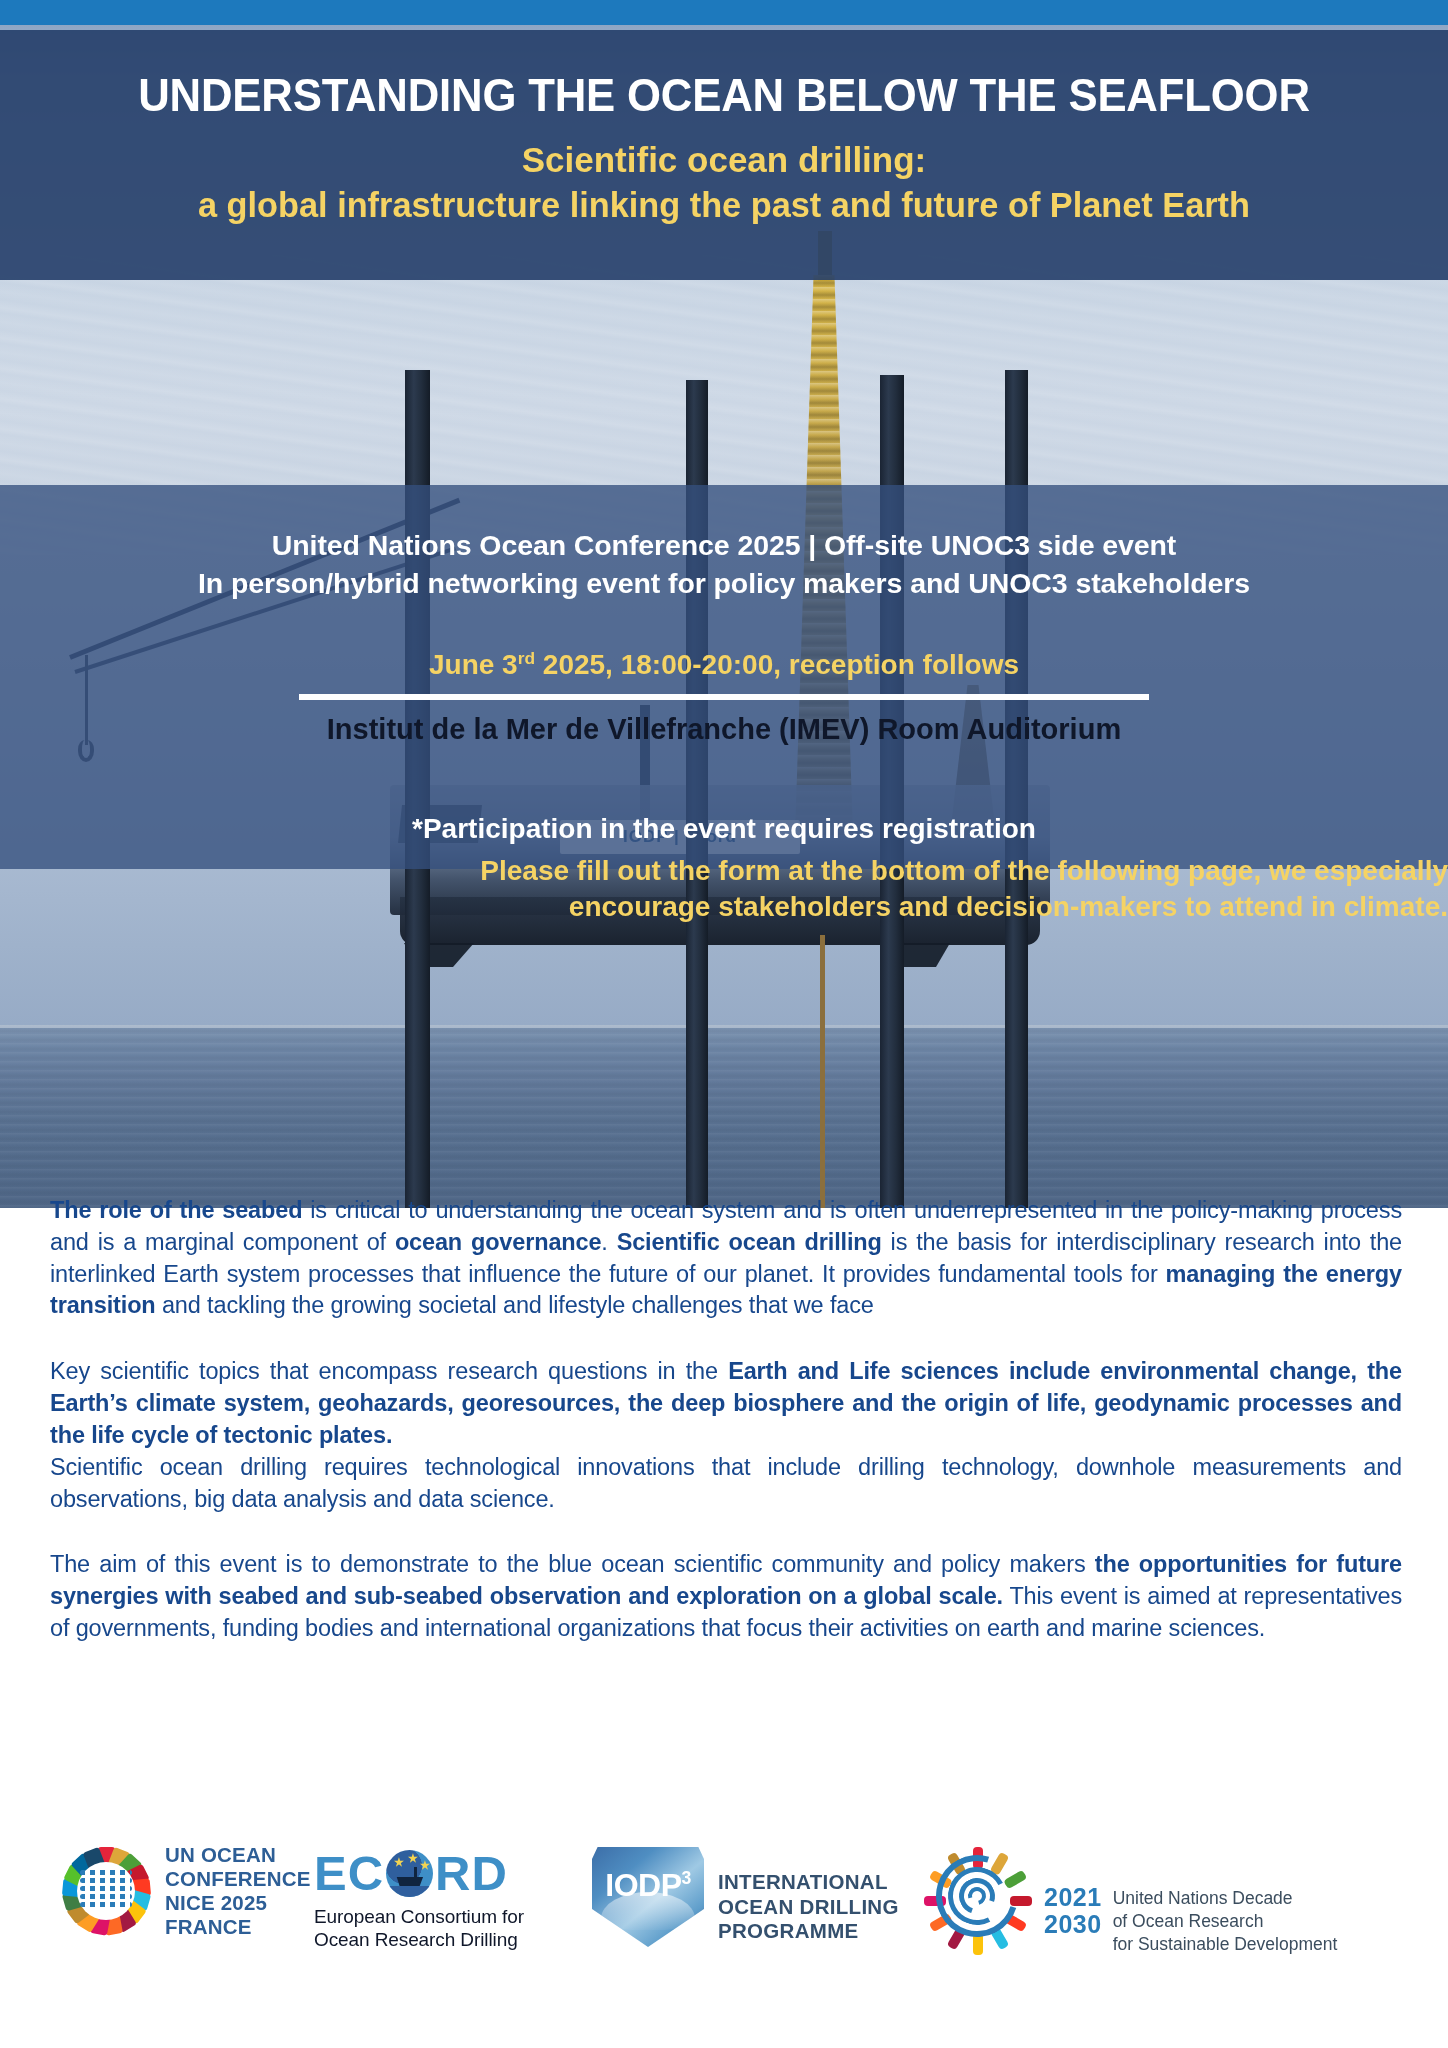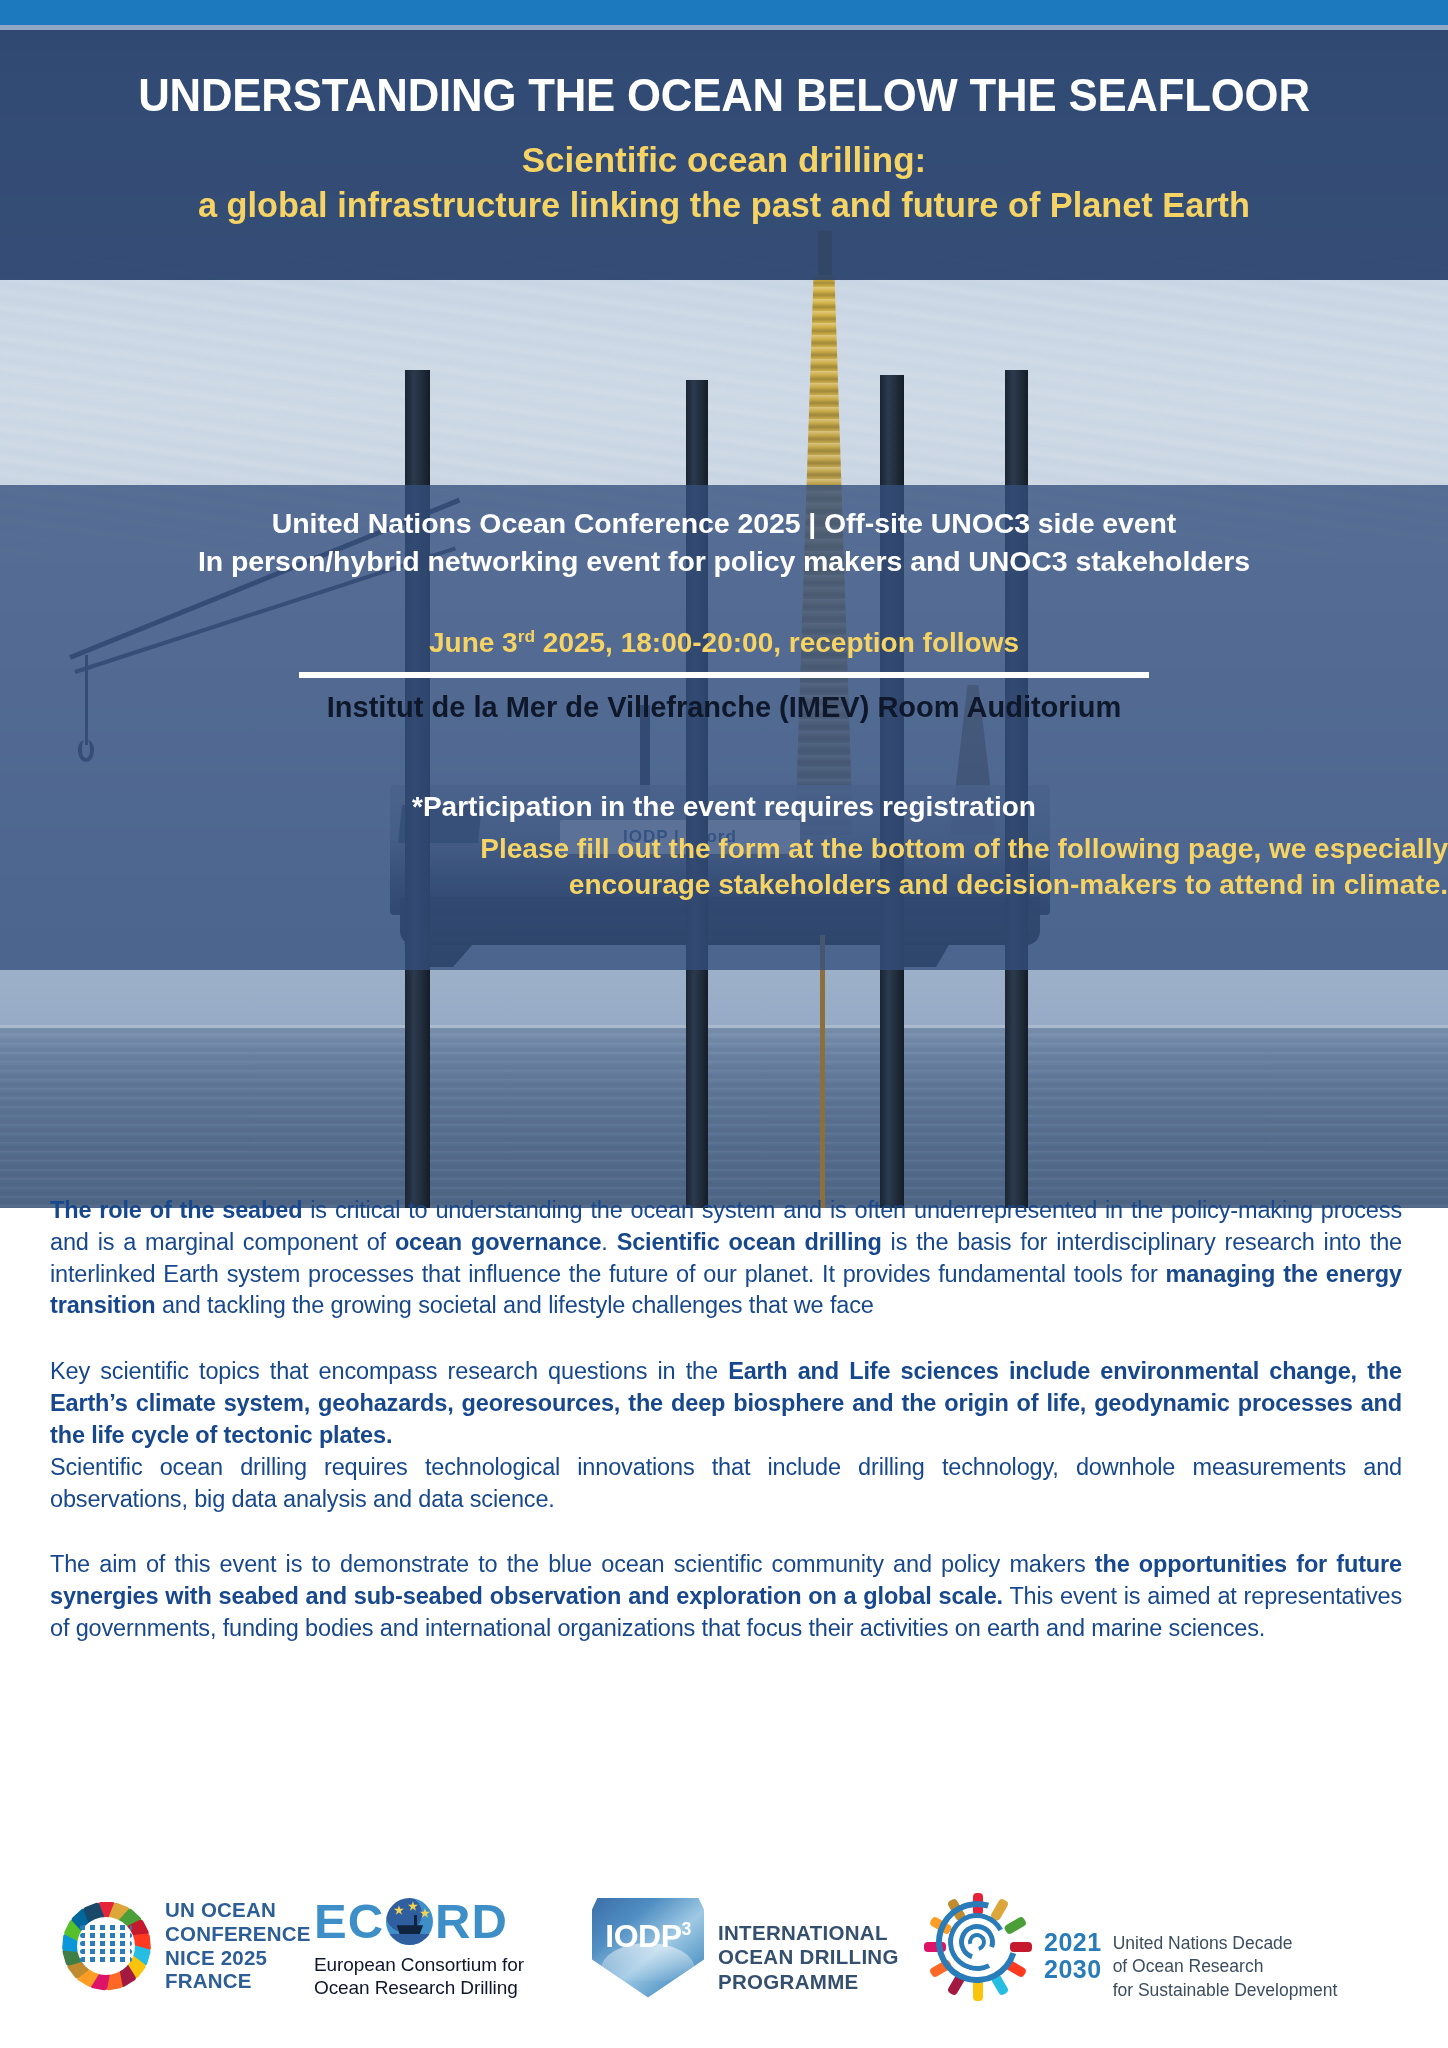--- a/index.html
+++ b/index.html
@@ -283,23 +283,23 @@
     line-height: 1.2;
     margin-top: 4px;
     transform: scaleX(0.98);
   }
 
   
   .info-overlay {
     position: absolute;
     top: 485px; left: 0;
     width: 1448px;
-    height: 485px;
+    height: 384px;
     background: rgba(52,79,126,0.78);
-    padding-top: 20px;
+    padding-top: 42px;
   }
   .info-line {
     text-align: center;
     color: #ffffff;
     font-size: 28.5px;
     font-weight: bold;
     line-height: 1.32;
     letter-spacing: -0.1px;
   }
   .date-line {
@@ -355,21 +355,21 @@
   .body-text p + p { margin-top: 34px; }
   .body-text b { font-weight: bold; }
 
   
   .logos {
     position: absolute;
     left: 0; top: 1843px;
     width: 1448px;
     height: 205px;
     display: flex;
-    align-items: center;
+    align-items: flex-start;
     padding-left: 58px;
     padding-right: 35px;
   }
   .logo-block { display: flex; align-items: center; }
 
   
   .unoc { width: 256px; }
   .sdg-wheel {
     position: relative;
     width: 96px; height: 96px;

